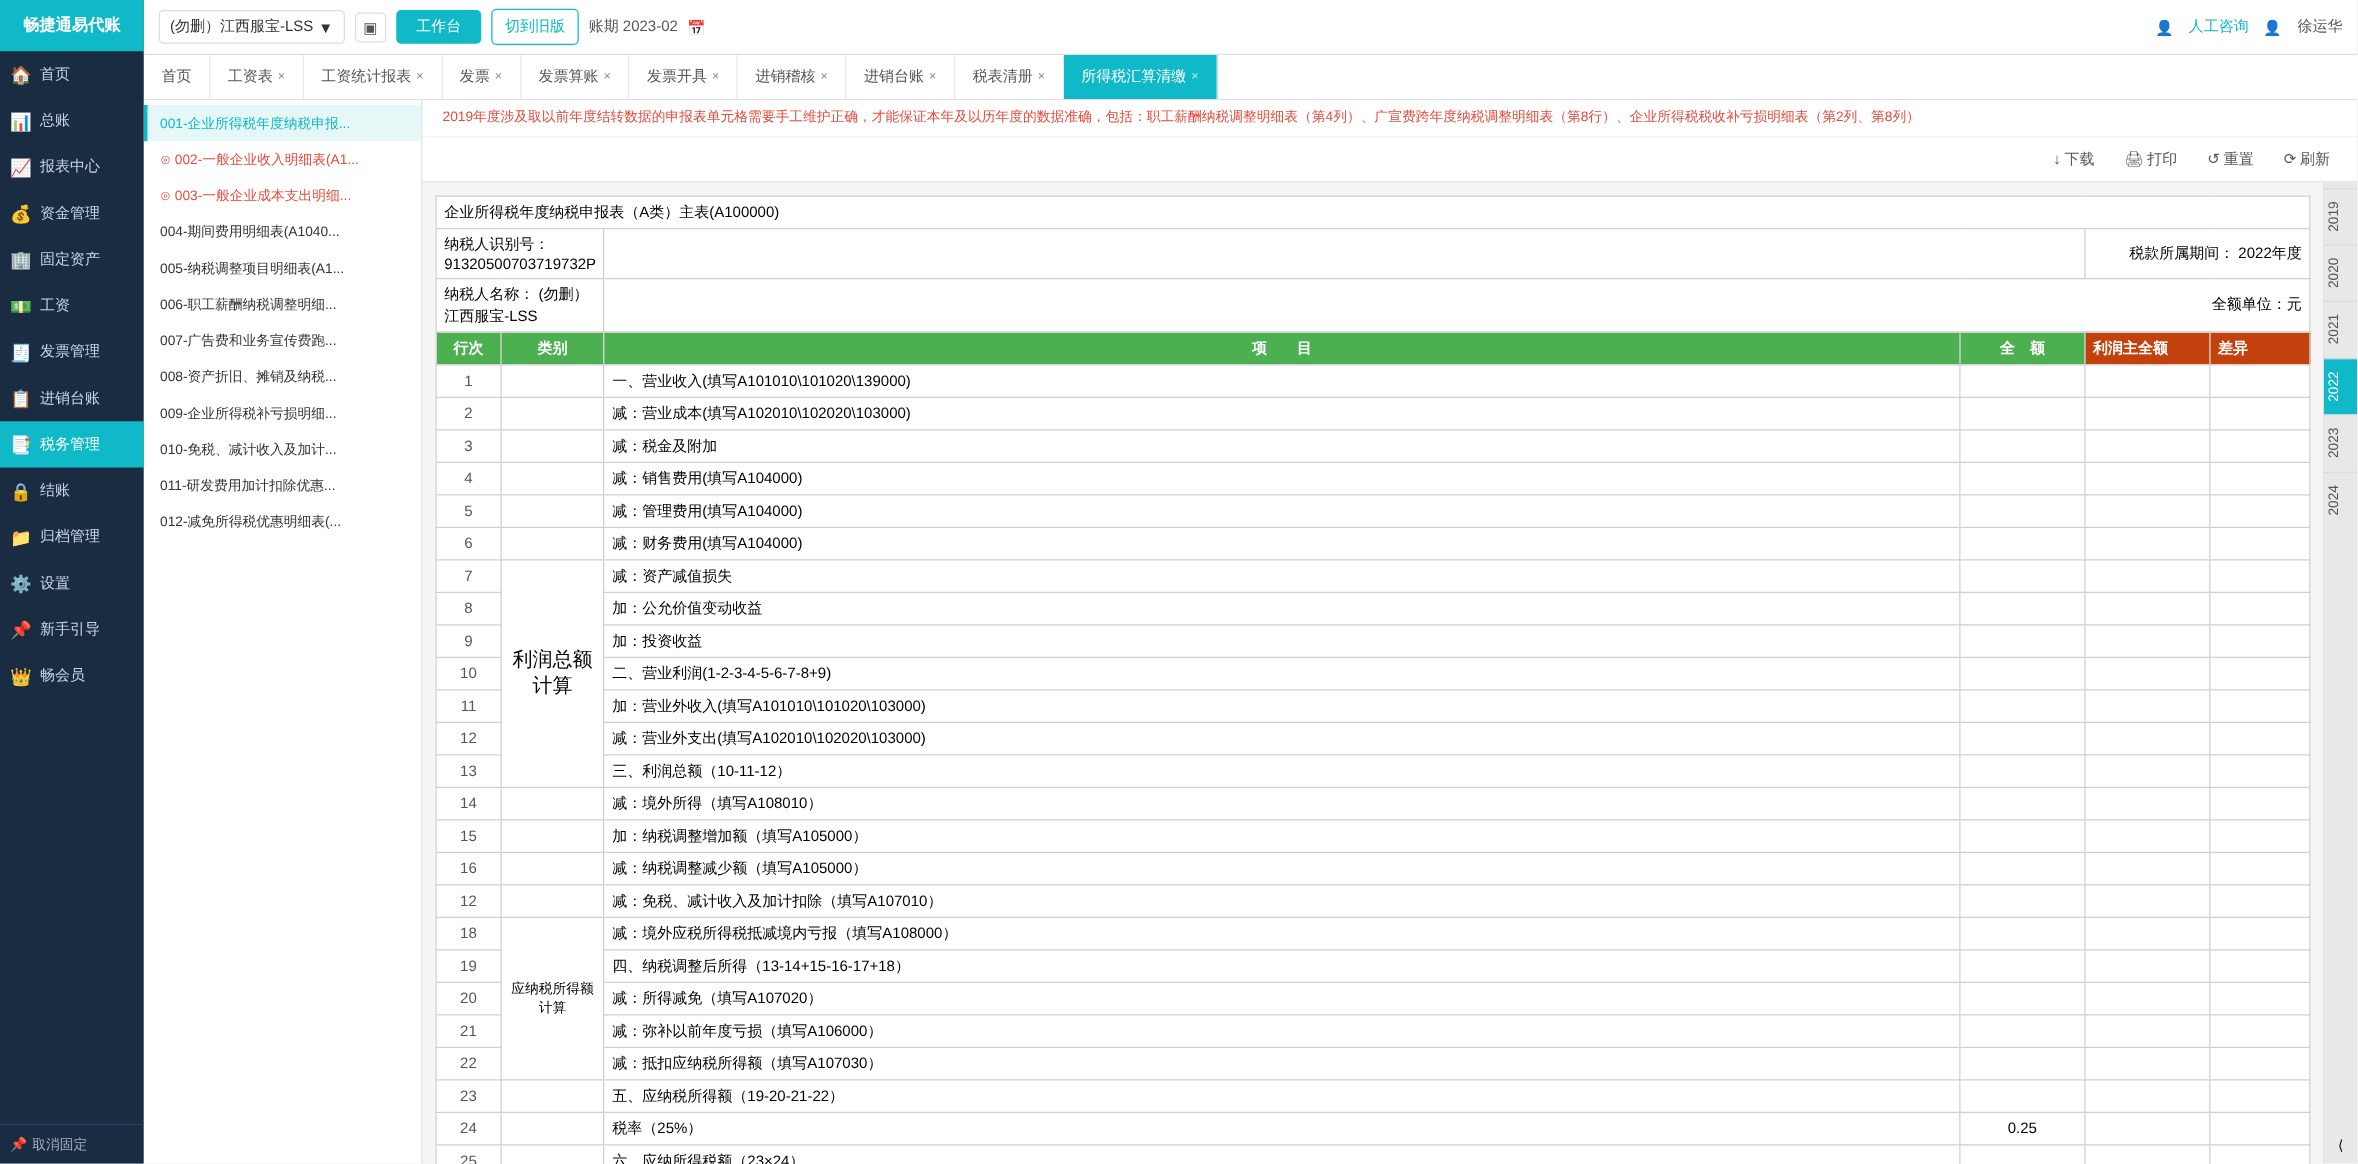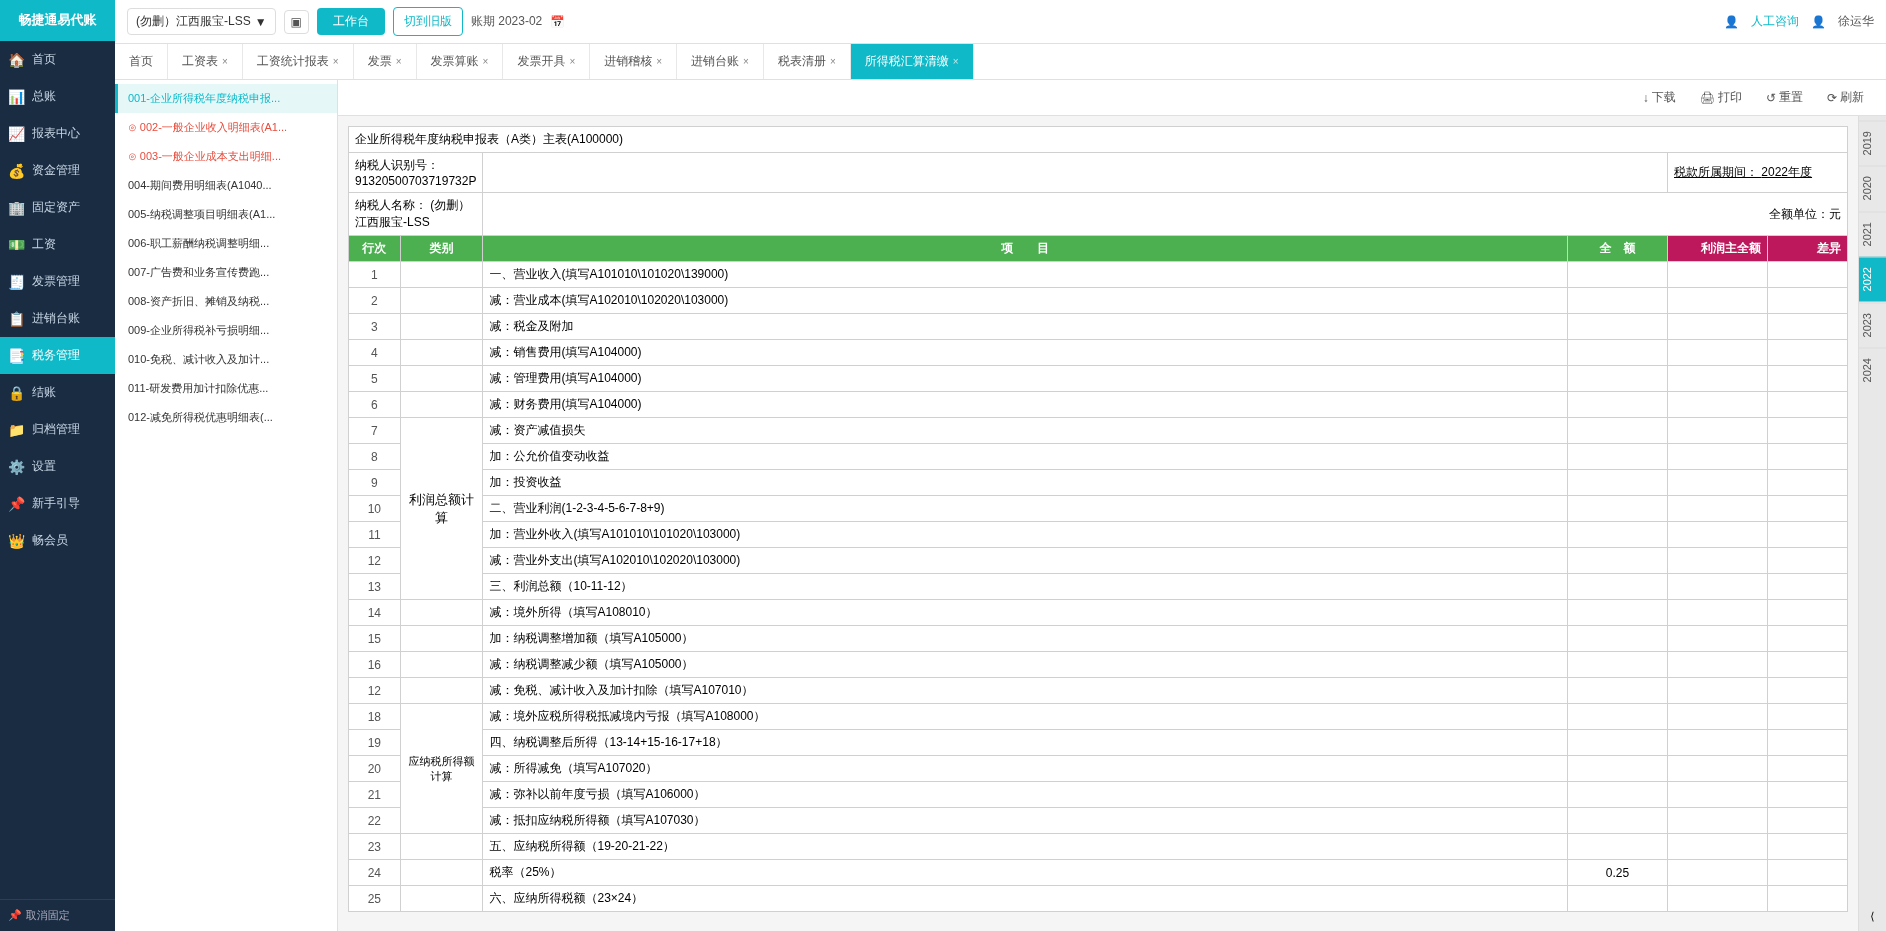--- a/index.html
+++ b/index.html
@@ -47,21 +47,21 @@
 
     
     .toolbar { background: white; padding: 6px 16px; display: flex; align-items: center; gap: 12px; border-bottom: 1px solid #e0e0e0; justify-content: flex-end; }
     .toolbar-btn { display: flex; align-items: center; gap: 3px; color: #555; cursor: pointer; font-size: 12px; padding: 3px 6px; border-radius: 3px; }
 
     
     .table-container { flex: 1; overflow: auto; padding: 10px; background: #f5f5f5; }
     .report-table { width: 100%; border-collapse: collapse; background: white; font-size: 12px; }
     .report-table th, .report-table td { border: 1px solid #d0d0d0; padding: 4px 6px; }
     .report-table .col-header { background: #4caf50; color: white; text-align: center; font-weight: bold; }
-    .report-table .col-header-blue { background: #be185d; color: white; text-align: right; font-weight: bold; }
+    .report-table .col-header-blue { background: #c2410c; color: white; text-align: left; font-weight: bold; }
     .report-table .row-num { text-align: center; color: #555; }
     .report-table td.centered { text-align: center; }
     .report-table td.item-text { text-align: left; }
 
     
     .year-panel { width: 28px; background: #e8e8e8; display: flex; flex-direction: column; align-items: center; padding: 4px 0; gap: 0; border-left: 1px solid #ddd; font-size: 11px; overflow: hidden; }
     .year-item { width: 100%; text-align: center; padding: 10px 2px; cursor: pointer; color: #555; writing-mode: vertical-rl; transform: rotate(180deg); border-bottom: 1px solid #ddd; font-size: 11px; }
     .year-item.active { background: #0fb9c8; color: white; }
   </style>
 </head>
@@ -207,20 +207,23 @@
       <div class="left-panel-item"><span>007-广告费和业务宣传费跑...</span></div>
       <div class="left-panel-item"><span>008-资产折旧、摊销及纳税...</span></div>
       <div class="left-panel-item"><span>009-企业所得税补亏损明细...</span></div>
       <div class="left-panel-item"><span>010-免税、减计收入及加计...</span></div>
       <div class="left-panel-item"><span>011-研发费用加计扣除优惠...</span></div>
       <div class="left-panel-item"><span>012-减免所得税优惠明细表(...</span></div>
     </div>
 
     <div class="right-panel">
 
+      <div class="warning-bar">
+        <span>2019年度涉及取以前年度结转数据的申报表单元格需要手工维护正确，才能保证本年及以历年度的数据准确，包括：职工薪酬纳税调整明细表（第4列）、广宣费跨年度纳税调整明细表（第8行）、企业所得税税收补亏损明细表（第2列、第8列）</span>
+      </div>
 
       <div class="toolbar">
         <div class="toolbar-btn">
           <span>↓</span>
           <span>下载</span>
         </div>
         <div class="toolbar-btn">
           <span>🖨</span>
           <span>打印</span>
         </div>
@@ -244,21 +247,21 @@
                 <span>企业所得税年度纳税申报表（A类）主表(A100000)</span>
               </td>
             </tr>
 
             <tr>
               <td colspan="2" class="info-row">
                 <span>纳税人识别号：</span>
                 <span>91320500703719732P</span>
               </td>
               <td colspan="2"></td>
-              <td colspan="2" class="info-row" style="text-align:left;text-decoration:underline;">
+              <td colspan="2" class="info-row" style="text-align:right;">
                 <span>税款所属期间：</span>
                 <span>2022年度</span>
               </td>
             </tr>
 
             <tr>
               <td colspan="2" class="info-row">
                 <span>纳税人名称：</span>
                 <span>(勿删）江西服宝-LSS</span>
               </td>
@@ -319,21 +322,21 @@
             <tr>
               <td class="row-num centered">6</td>
                   <td class="centered"></td>
                   <td class="item-text">减：财务费用(填写A104000)</td>
                   <td></td>
                   <td></td>
                   <td></td>
             </tr>
             <tr>
               <td class="row-num centered">7</td>
-                  <td class="centered" rowspan="7" style="vertical-align:middle; font-size:13px;">利润总额计算</td>
+                  <td class="centered" rowspan="7" style="vertical-align:middle; font-size:16px;">利润总额计算</td>
                   <td class="item-text">减：资产减值损失</td>
                   <td></td>
                   <td></td>
                   <td></td>
             </tr>
             <tr>
               <td class="row-num centered">8</td>
                   <td class="item-text">加：公允价值变动收益</td>
                   <td></td>
                   <td></td>

